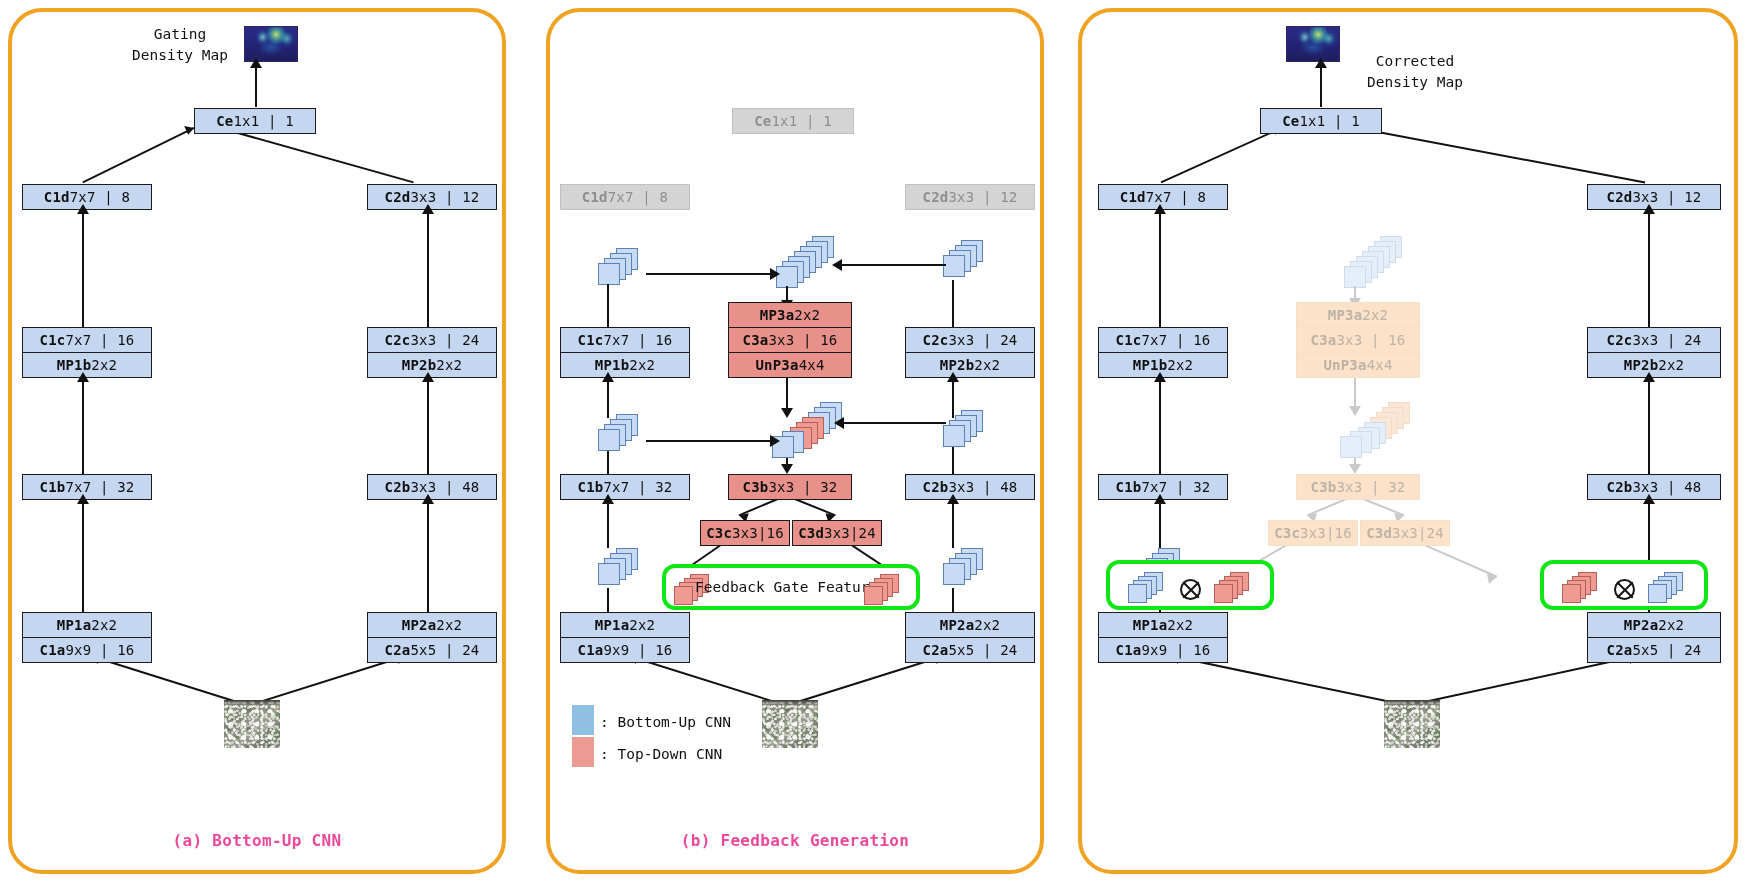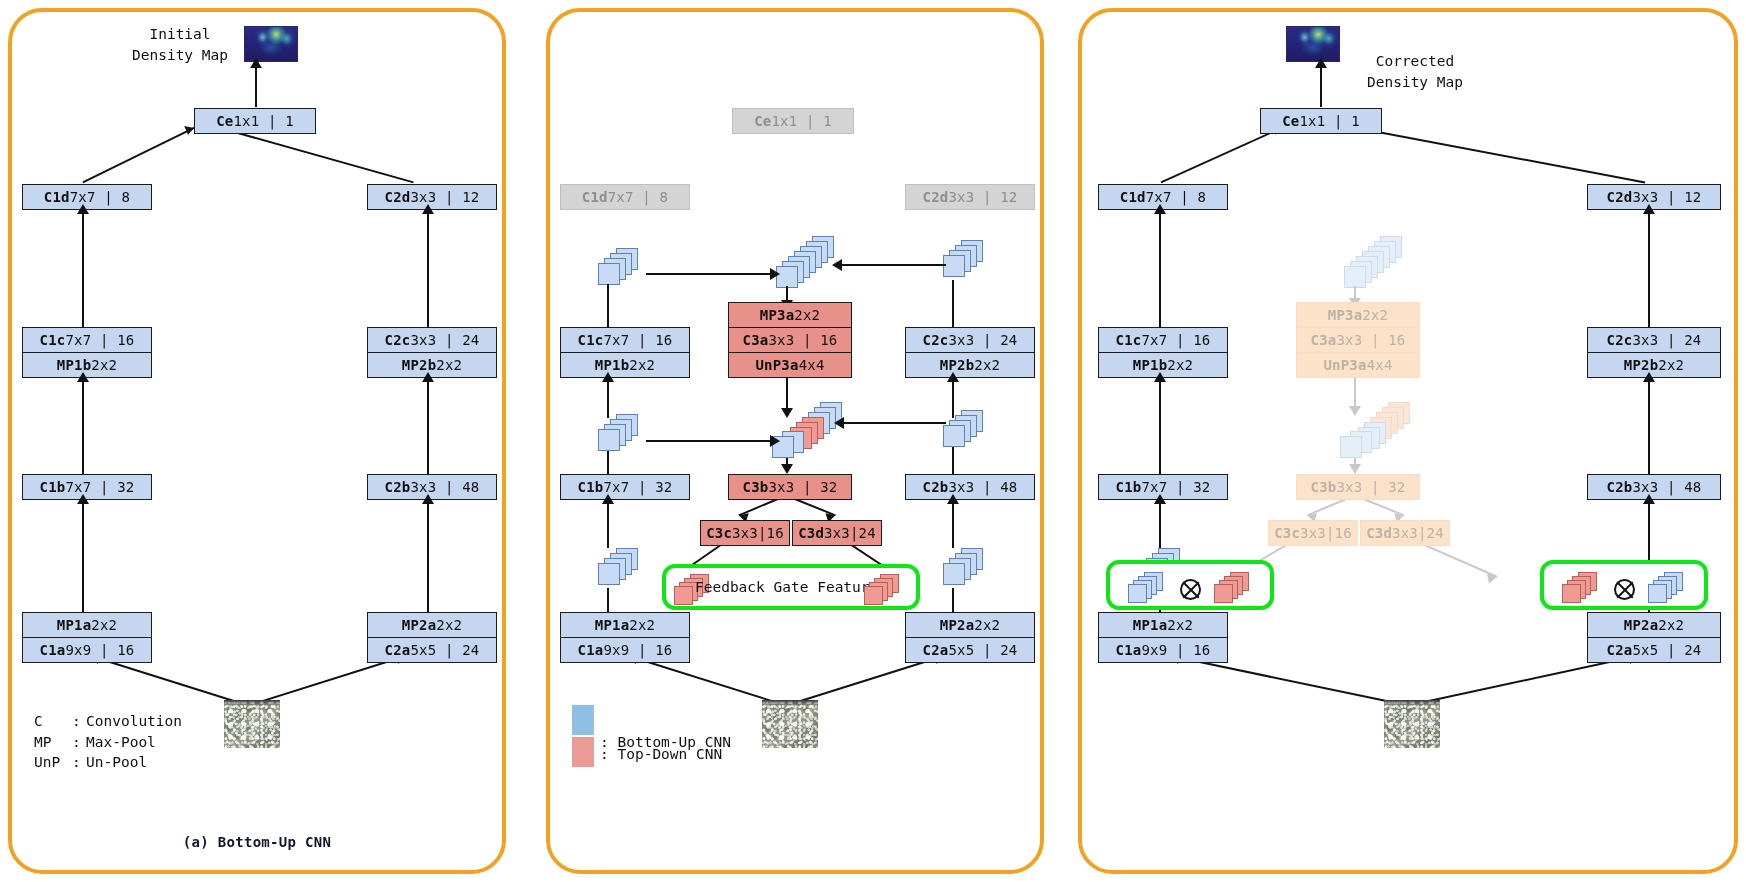--- a/index.html
+++ b/index.html
@@ -17,22 +17,22 @@
     border-radius:34px;
     background:#ffffff;
   }
   #panel-a { left:8px;   top:8px; width:498px;  height:866px; }
   #panel-b { left:546px; top:8px; width:498px;  height:866px; }
   #panel-c { left:1078px;top:8px; width:660px;  height:866px; }
 
   .caption {
     position:absolute; left:0; width:100%;
     text-align:center;
-    font-size:14px; font-weight:bold;
-    color:#0f172a; letter-spacing:0.3px;
+    font-size:16px; font-weight:bold;
+    color:#ec4899; letter-spacing:0.3px;
     bottom:20px;
   }
 
   
   .box {
     position:absolute;
     border:1.6px solid #1b1b1b;
     background:#c5d6f0;
     color:#101010;
     font-size:14px;
@@ -169,21 +169,21 @@
     <polygon points="211,117 221,114 218,123" fill="#111"></polygon>
 
     <line x1="240" y1="700" x2="80" y2="650" stroke="#111" stroke-width="2"></line>
     <polygon points="80,650 90,648 87,658" fill="#111"></polygon>
 
     <line x1="240" y1="700" x2="400" y2="650" stroke="#111" stroke-width="2"></line>
     <polygon points="400,650 390,648 393,658" fill="#111"></polygon>
   </svg>
 
   <div class="lbl c" style="left:108px; top:12px; width:120px;">
-    <div>Initial</div>
+    <div>Gating</div>
     <div>Density Map</div>
   </div>
   <div class="densitymap" style="left:232px; top:14px; width:54px; height:36px;"></div>
   <div class="vline" style="left:243px; top:52px; height:43px;"></div>
   <div class="arrow up" style="left:238px; top:46px;"></div>
 
   <div class="box" style="left:182px; top:96px; width:122px; height:26px;">
       <span class="nm">Ce</span>
       <span> 1x1 | 1</span>
     </div>
@@ -253,31 +253,20 @@
       <span class="nm">MP2a</span>
       <span> 2x2</span>
     </div>
   <div class="box" style="left:355px; top:625px; width:130px; height:26px;">
       <span class="nm">C2a</span>
       <span> 5x5 | 24</span>
     </div>
 
   <div class="crowd" style="left:212px; top:688px; width:56px; height:48px;"></div>
 
-  <div class="lbl" style="left:22px; top:699px;">
-    <div>
-      <span class="b" style="display:inline-block;width:38px;">C</span><span style="display:inline-block;width:14px;">:</span><span>Convolution</span>
-    </div>
-    <div>
-      <span class="b" style="display:inline-block;width:38px;">MP</span><span style="display:inline-block;width:14px;">:</span><span>Max-Pool</span>
-    </div>
-    <div>
-      <span class="b" style="display:inline-block;width:38px;">UnP</span><span style="display:inline-block;width:14px;">:</span><span>Un-Pool</span>
-    </div>
-  </div>
 
   <div class="caption">(a) Bottom-Up CNN</div>
 </div>
 
 <div class="panel" id="panel-b">
 
   <svg class="diag" viewBox="0 0 498 866" preserveAspectRatio="none">
 
     <line x1="240" y1="488" x2="192" y2="508" stroke="#111" stroke-width="2"></line>
     <polygon points="192,508 202,506 199,515" fill="#111"></polygon>
@@ -493,30 +482,31 @@
       <span> 2x2</span>
     </div>
   <div class="box" style="left:355px; top:625px; width:130px; height:26px;">
       <span class="nm">C2a</span>
       <span> 5x5 | 24</span>
     </div>
 
   <div class="crowd" style="left:212px; top:688px; width:56px; height:48px;"></div>
 
   <div class="swatch" style="left:22px; top:693px; background:#8fc0e3;"></div>
-  <div class="lbl" style="left:50px; top:700px;margin-top:20px;">
+  <div class="lbl" style="left:50px; top:700px;">
     <span>:</span>
     <span>Bottom-Up CNN</span>
   </div>
   <div class="swatch" style="left:22px; top:725px; background:#ec9a94;"></div>
   <div class="lbl" style="left:50px; top:732px;">
     <span>:</span>
     <span>Top-Down CNN</span>
   </div>
 
+  <div class="caption">(b) Feedback Generation</div>
 </div>
 
 <div class="panel" id="panel-c">
 
   <svg class="diag" viewBox="0 0 660 866" preserveAspectRatio="none">
 
     <line x1="80" y1="172" x2="202" y2="117" stroke="#111" stroke-width="2"></line>
     <polygon points="202,117 192,115 196,124" fill="#111"></polygon>
 
     <line x1="570" y1="172" x2="278" y2="117" stroke="#111" stroke-width="2"></line>

